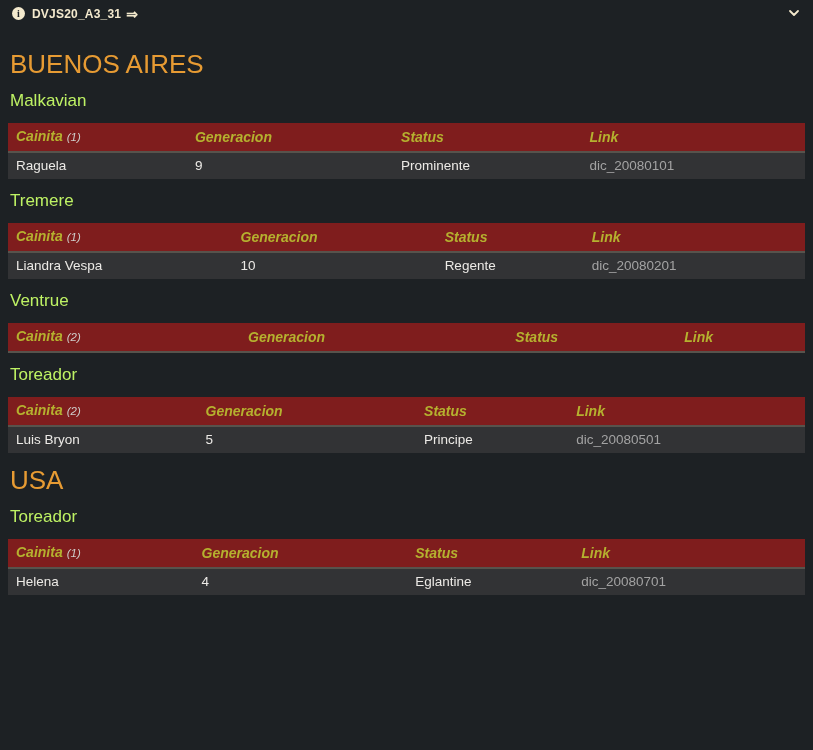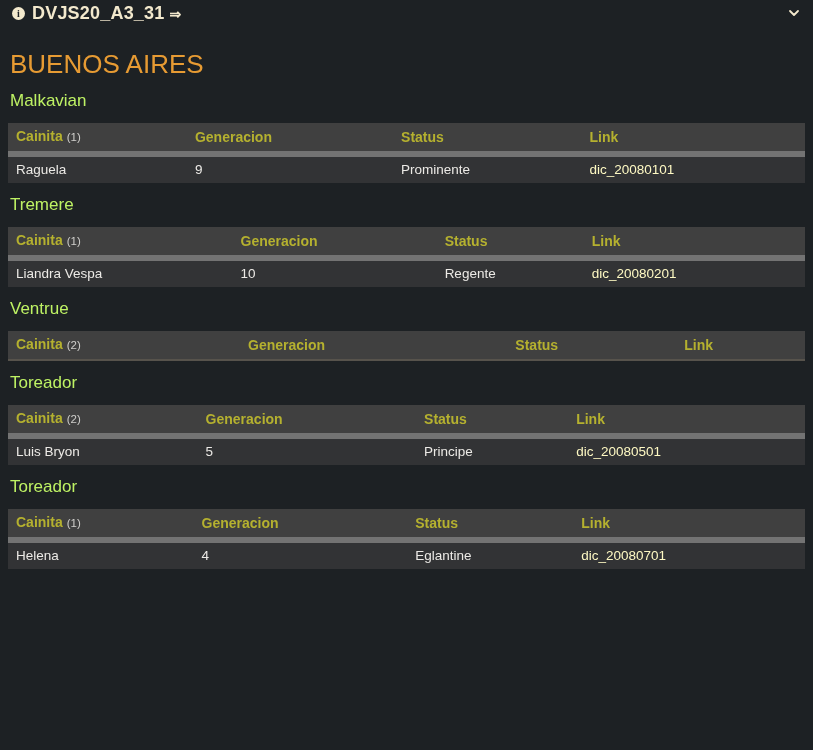--- a/index.html
+++ b/index.html
@@ -27,21 +27,21 @@
     font-weight: bold;
     font-family: "Liberation Serif", serif;
     display: inline-flex;
     align-items: center;
     justify-content: center;
     margin-right: 7px;
     line-height: 1;
   }
   .topbar-title {
     color: #f3e9cd;
-    font-size: 18px;
+    font-size: 12px;
     font-weight: bold;
     letter-spacing: .2px;
   }
   .topbar-arrow {
     color: #f3e9cd;
     font-size: 14px;
     font-weight: bold;
     margin-left: 5px;
   }
   .fold-chevron {
@@ -69,49 +69,50 @@
     margin: 12px 2px 12px 2px;
   }
   
   table.clan-table {
     width: 100%;
     border-collapse: collapse;
     margin-bottom: 2px;
     font-size: 13.5px;
   }
   table.clan-table thead tr {
-    background: #404040;
+    background: #7f1d1d;
     border-bottom: 2px solid #57534c;
+    font-style: italic;
   }
   table.clan-table th {
     text-align: left;
     color: #b5b12f;
     font-size: 14px;
     font-weight: bold;
     padding: 5px 8px;
     line-height: 17px;
     white-space: nowrap;
   }
   .count-badge {
     color: #cfcecb;
     font-size: 11.5px;
     font-weight: normal;
     margin-left: 4px;
   }
   table.clan-table td {
     padding: 5px 8px;
     line-height: 16px;
     color: #eceae6;
-    border-top: 6px solid #737373;
+    border-top: 1px solid #737373;
     white-space: nowrap;
   }
   table.clan-table tbody tr:nth-child(odd)  { background: #323335; }
   table.clan-table tbody tr:nth-child(even) { background: #2a2b2d; }
   a.doc-link {
-    color: #fef9c3;
+    color: #a3a3a3;
     text-decoration: none;
     cursor: pointer;
   }
 </style>
 </head>
 <body>
 
 <div class="topbar">
   <span class="info-icon">i</span>
   <span class="topbar-title">DVJS20_A3_31</span>
@@ -219,20 +220,21 @@
     <td>Principe</td>
     <td><a class="doc-link">dic_20080501</a></td>
   </tr>
 </tbody>
     </table>
   </div>
 </div>
   </div>
 
   <div class="city-section">
+    <div class="city-heading">USA</div>
     <div>
   <div>
     <div class="clan-heading">Toreador</div>
     <table class="clan-table">
       <thead>
         <tr>
           <th>
             <span>Cainita</span><span class="count-badge">(1)</span>
           </th>
           <th>Generacion</th>

